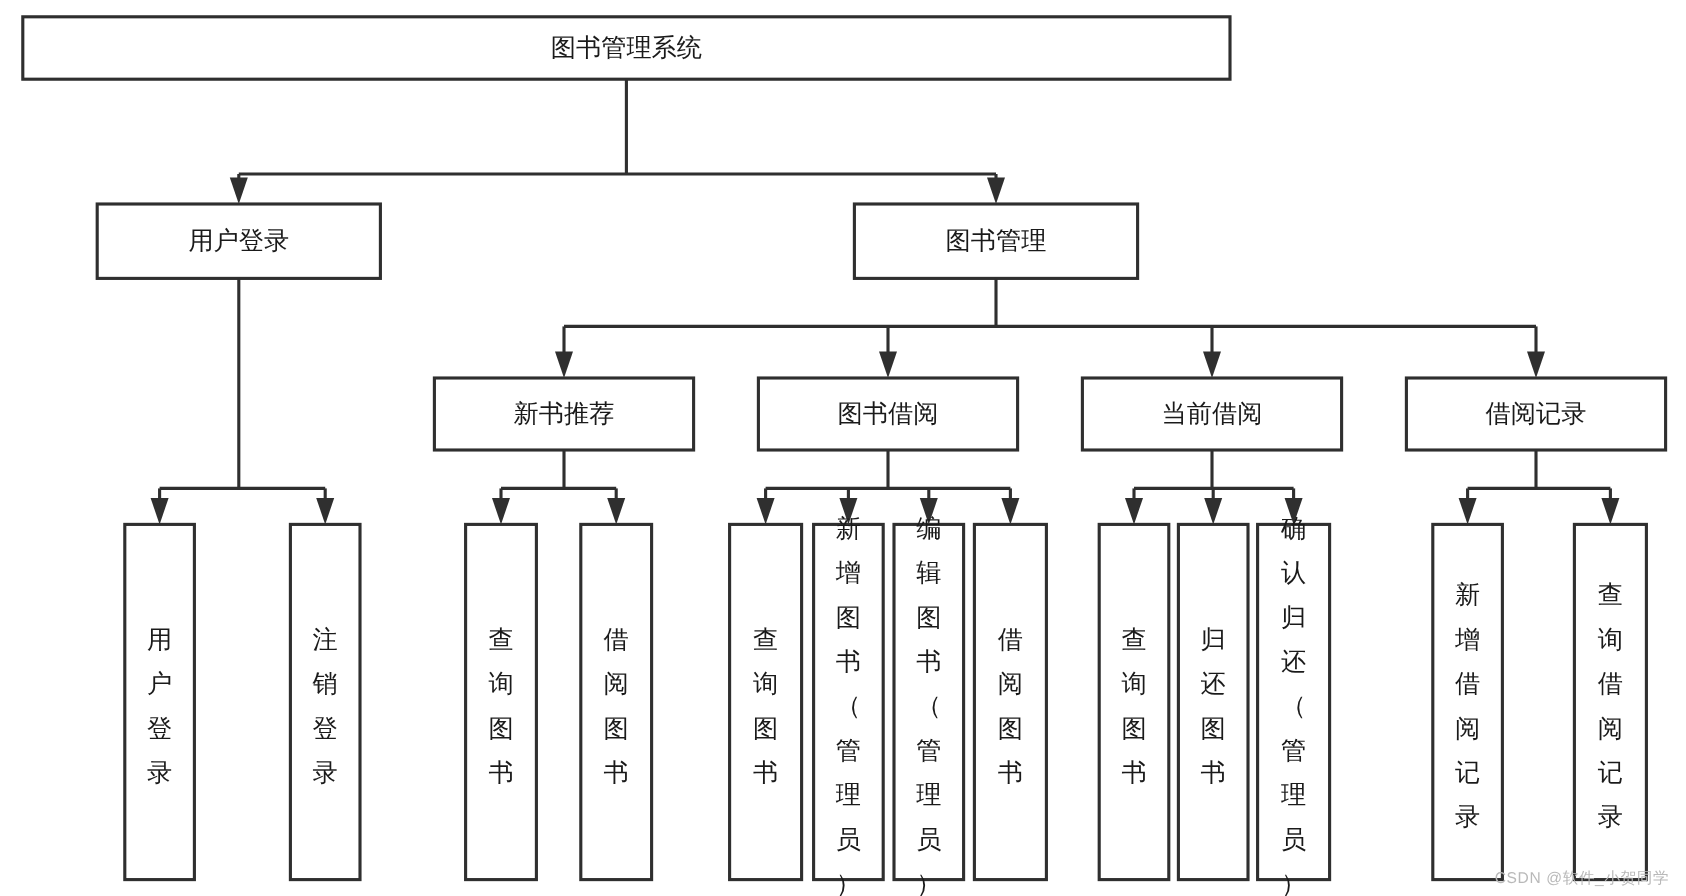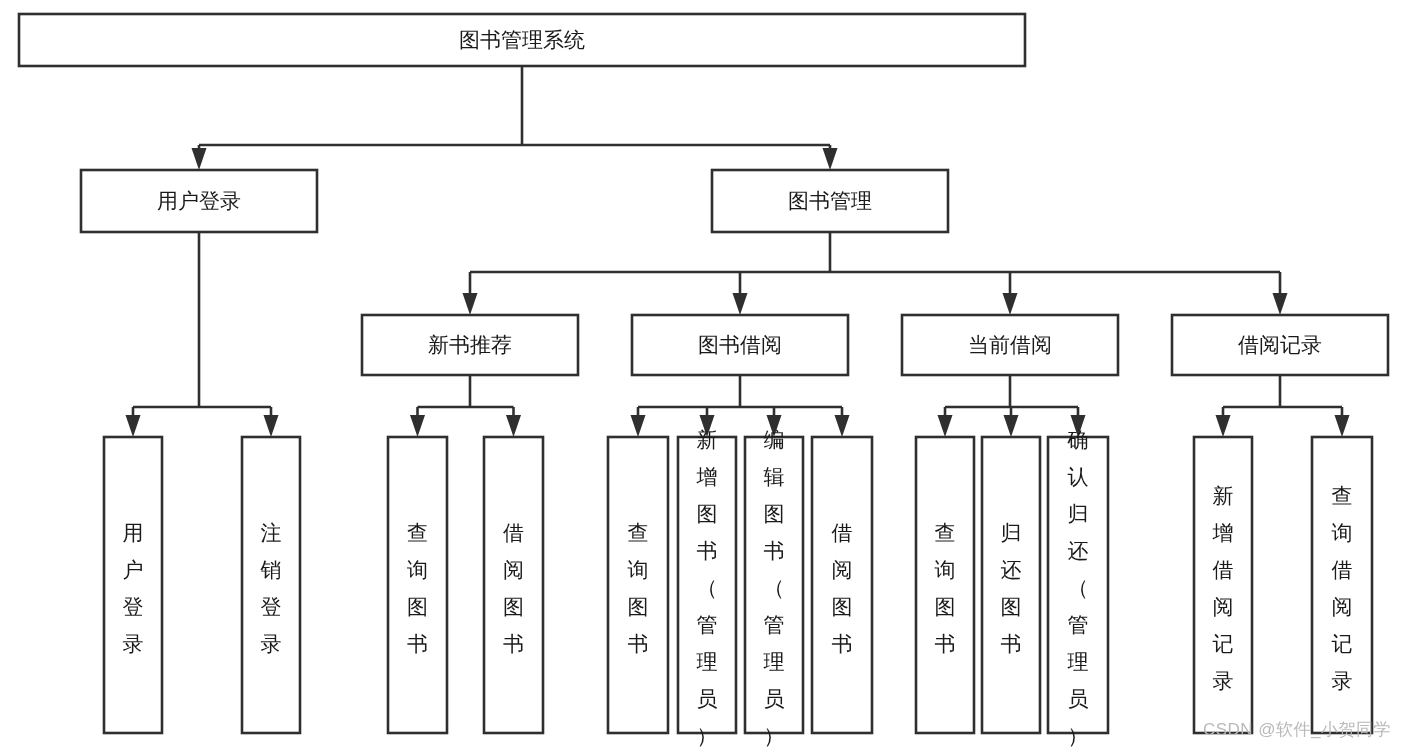--- a/index.html
+++ b/index.html
@@ -54,21 +54,21 @@
     font-family: "Liberation Sans", "DejaVu Sans", sans-serif;
     font-size: 21px;
     fill: #1a1a1a;
     text-anchor: middle;
   }
   .watermark {
     position: absolute;
     right: 14px;
     bottom: 6px;
     font-family: "Liberation Sans", "DejaVu Sans", sans-serif;
-    font-size: 17px;
+    font-size: 13px;
     color: #b9b9b9;
     letter-spacing: 0.5px;
     white-space: nowrap;
     user-select: none;
   }
 </style>
 </head>
 <body>
 
 <div id="diagram-root">

